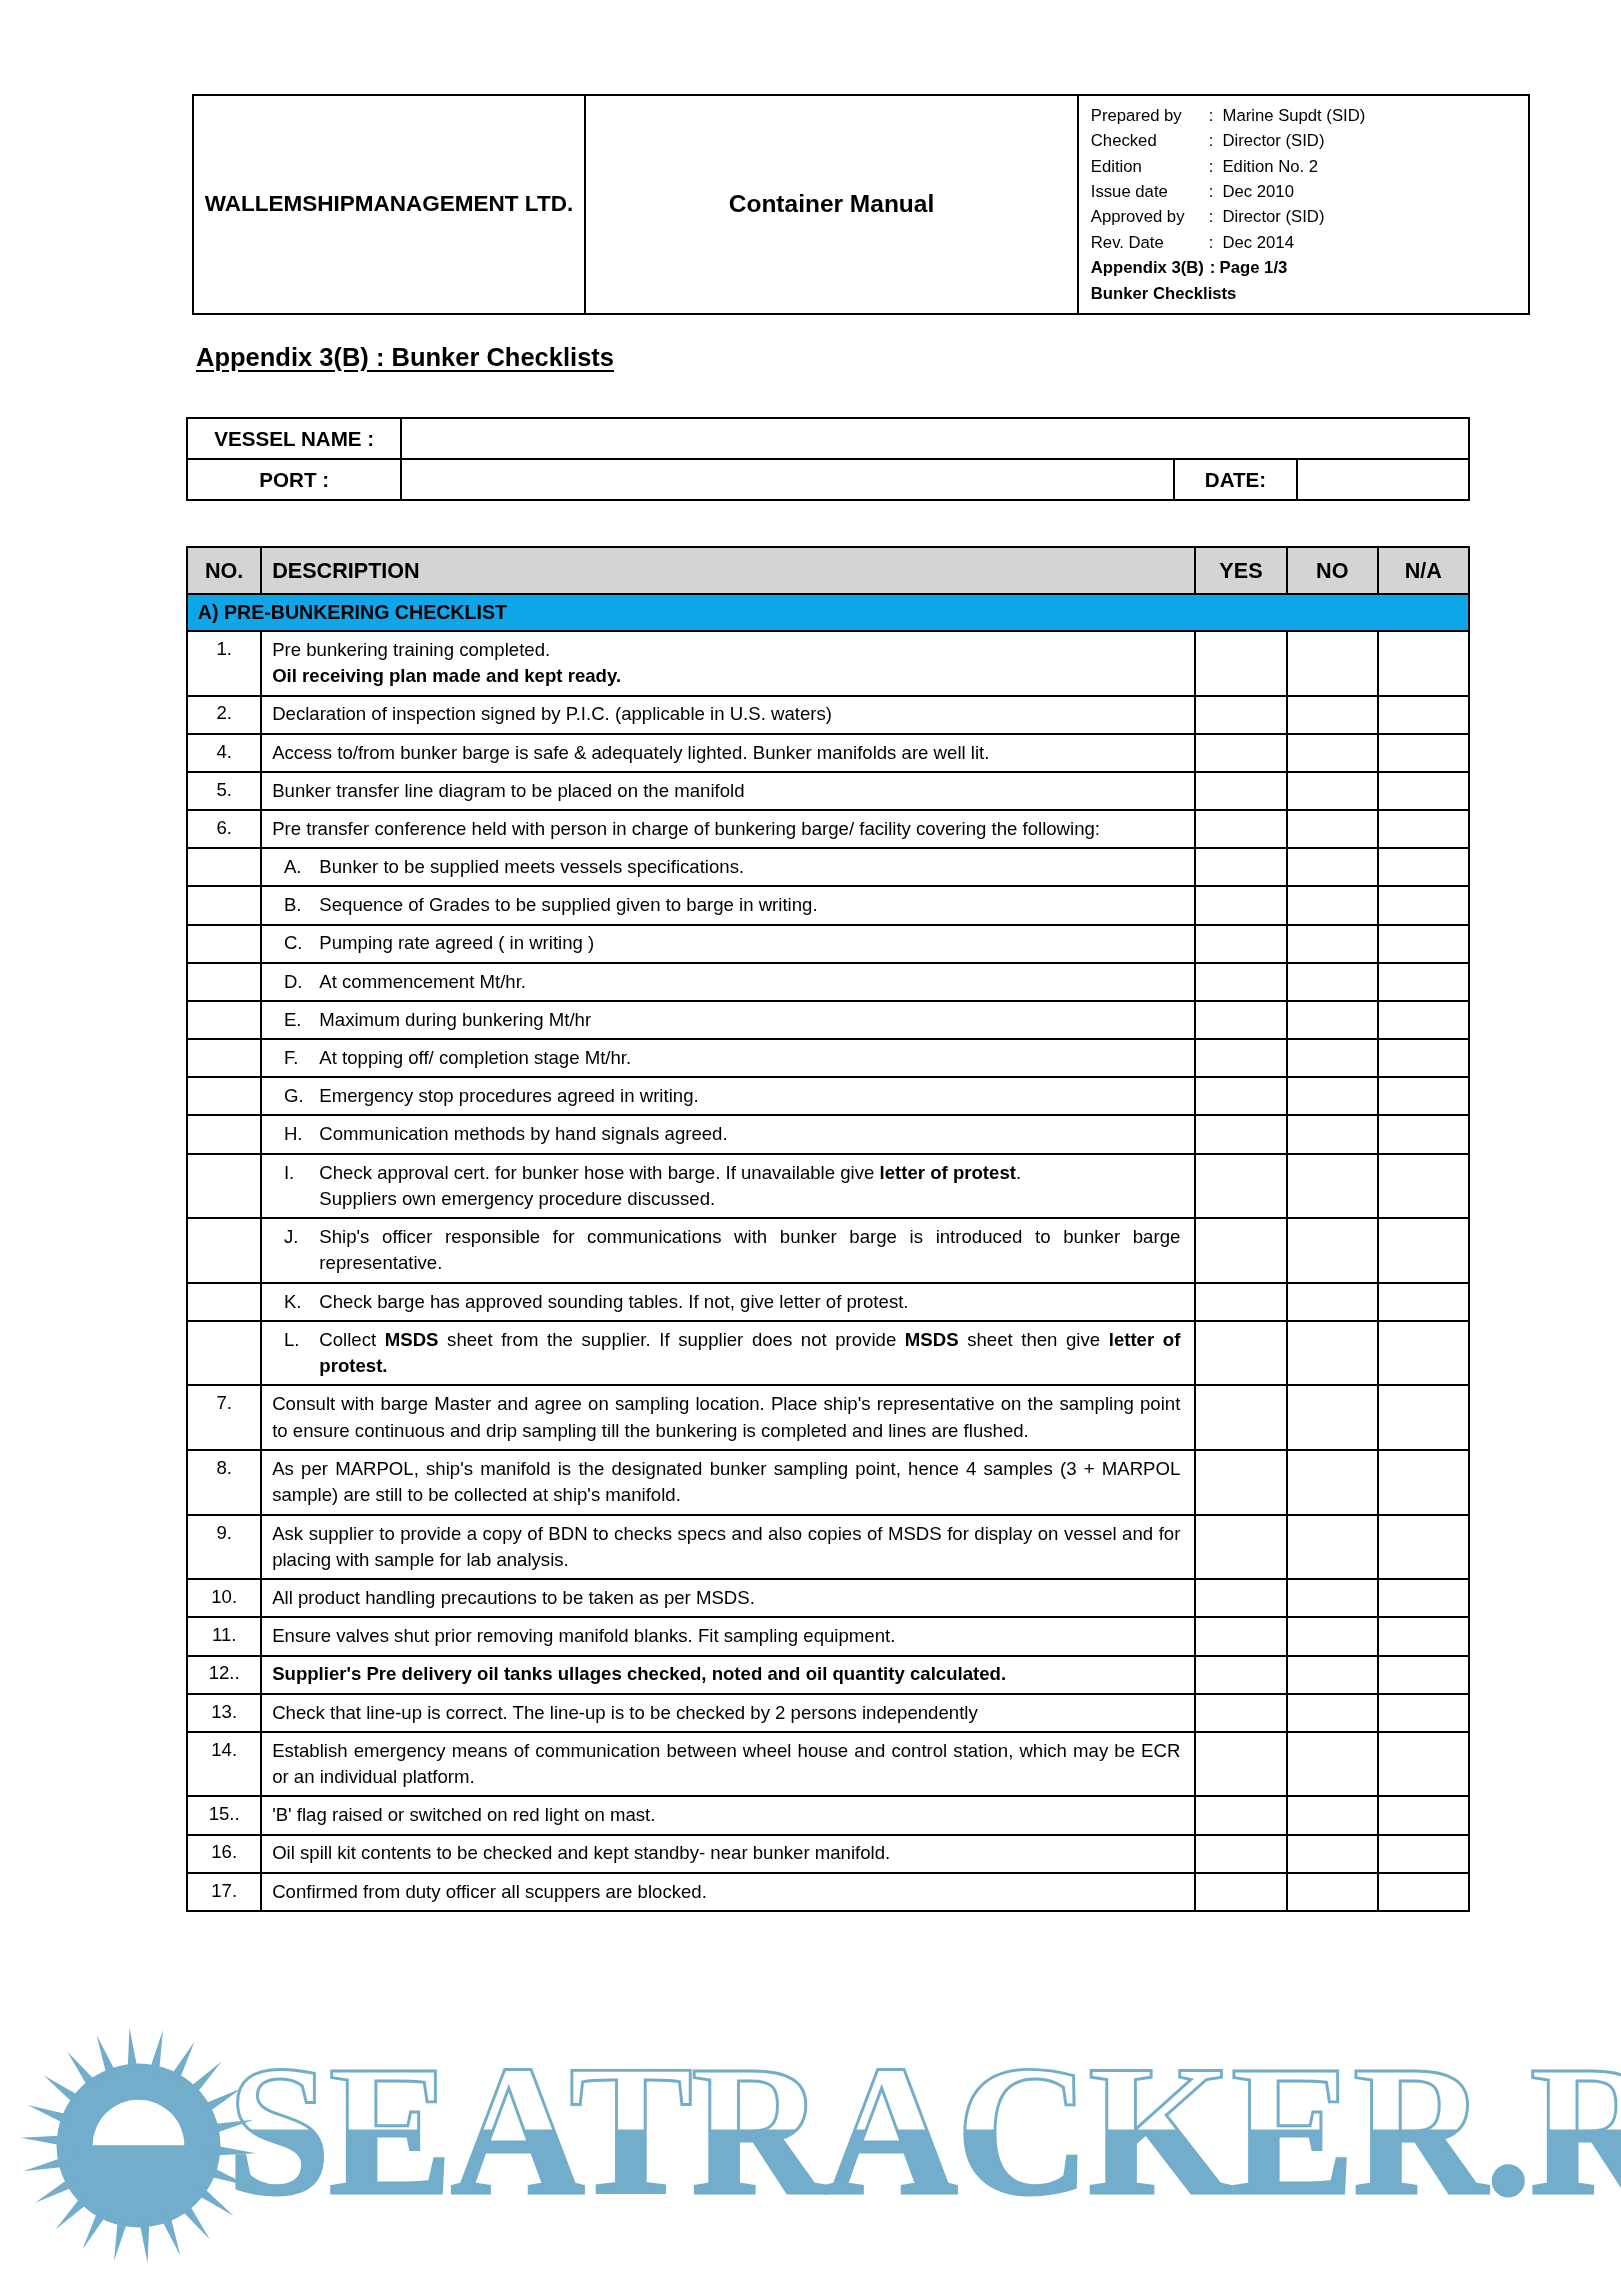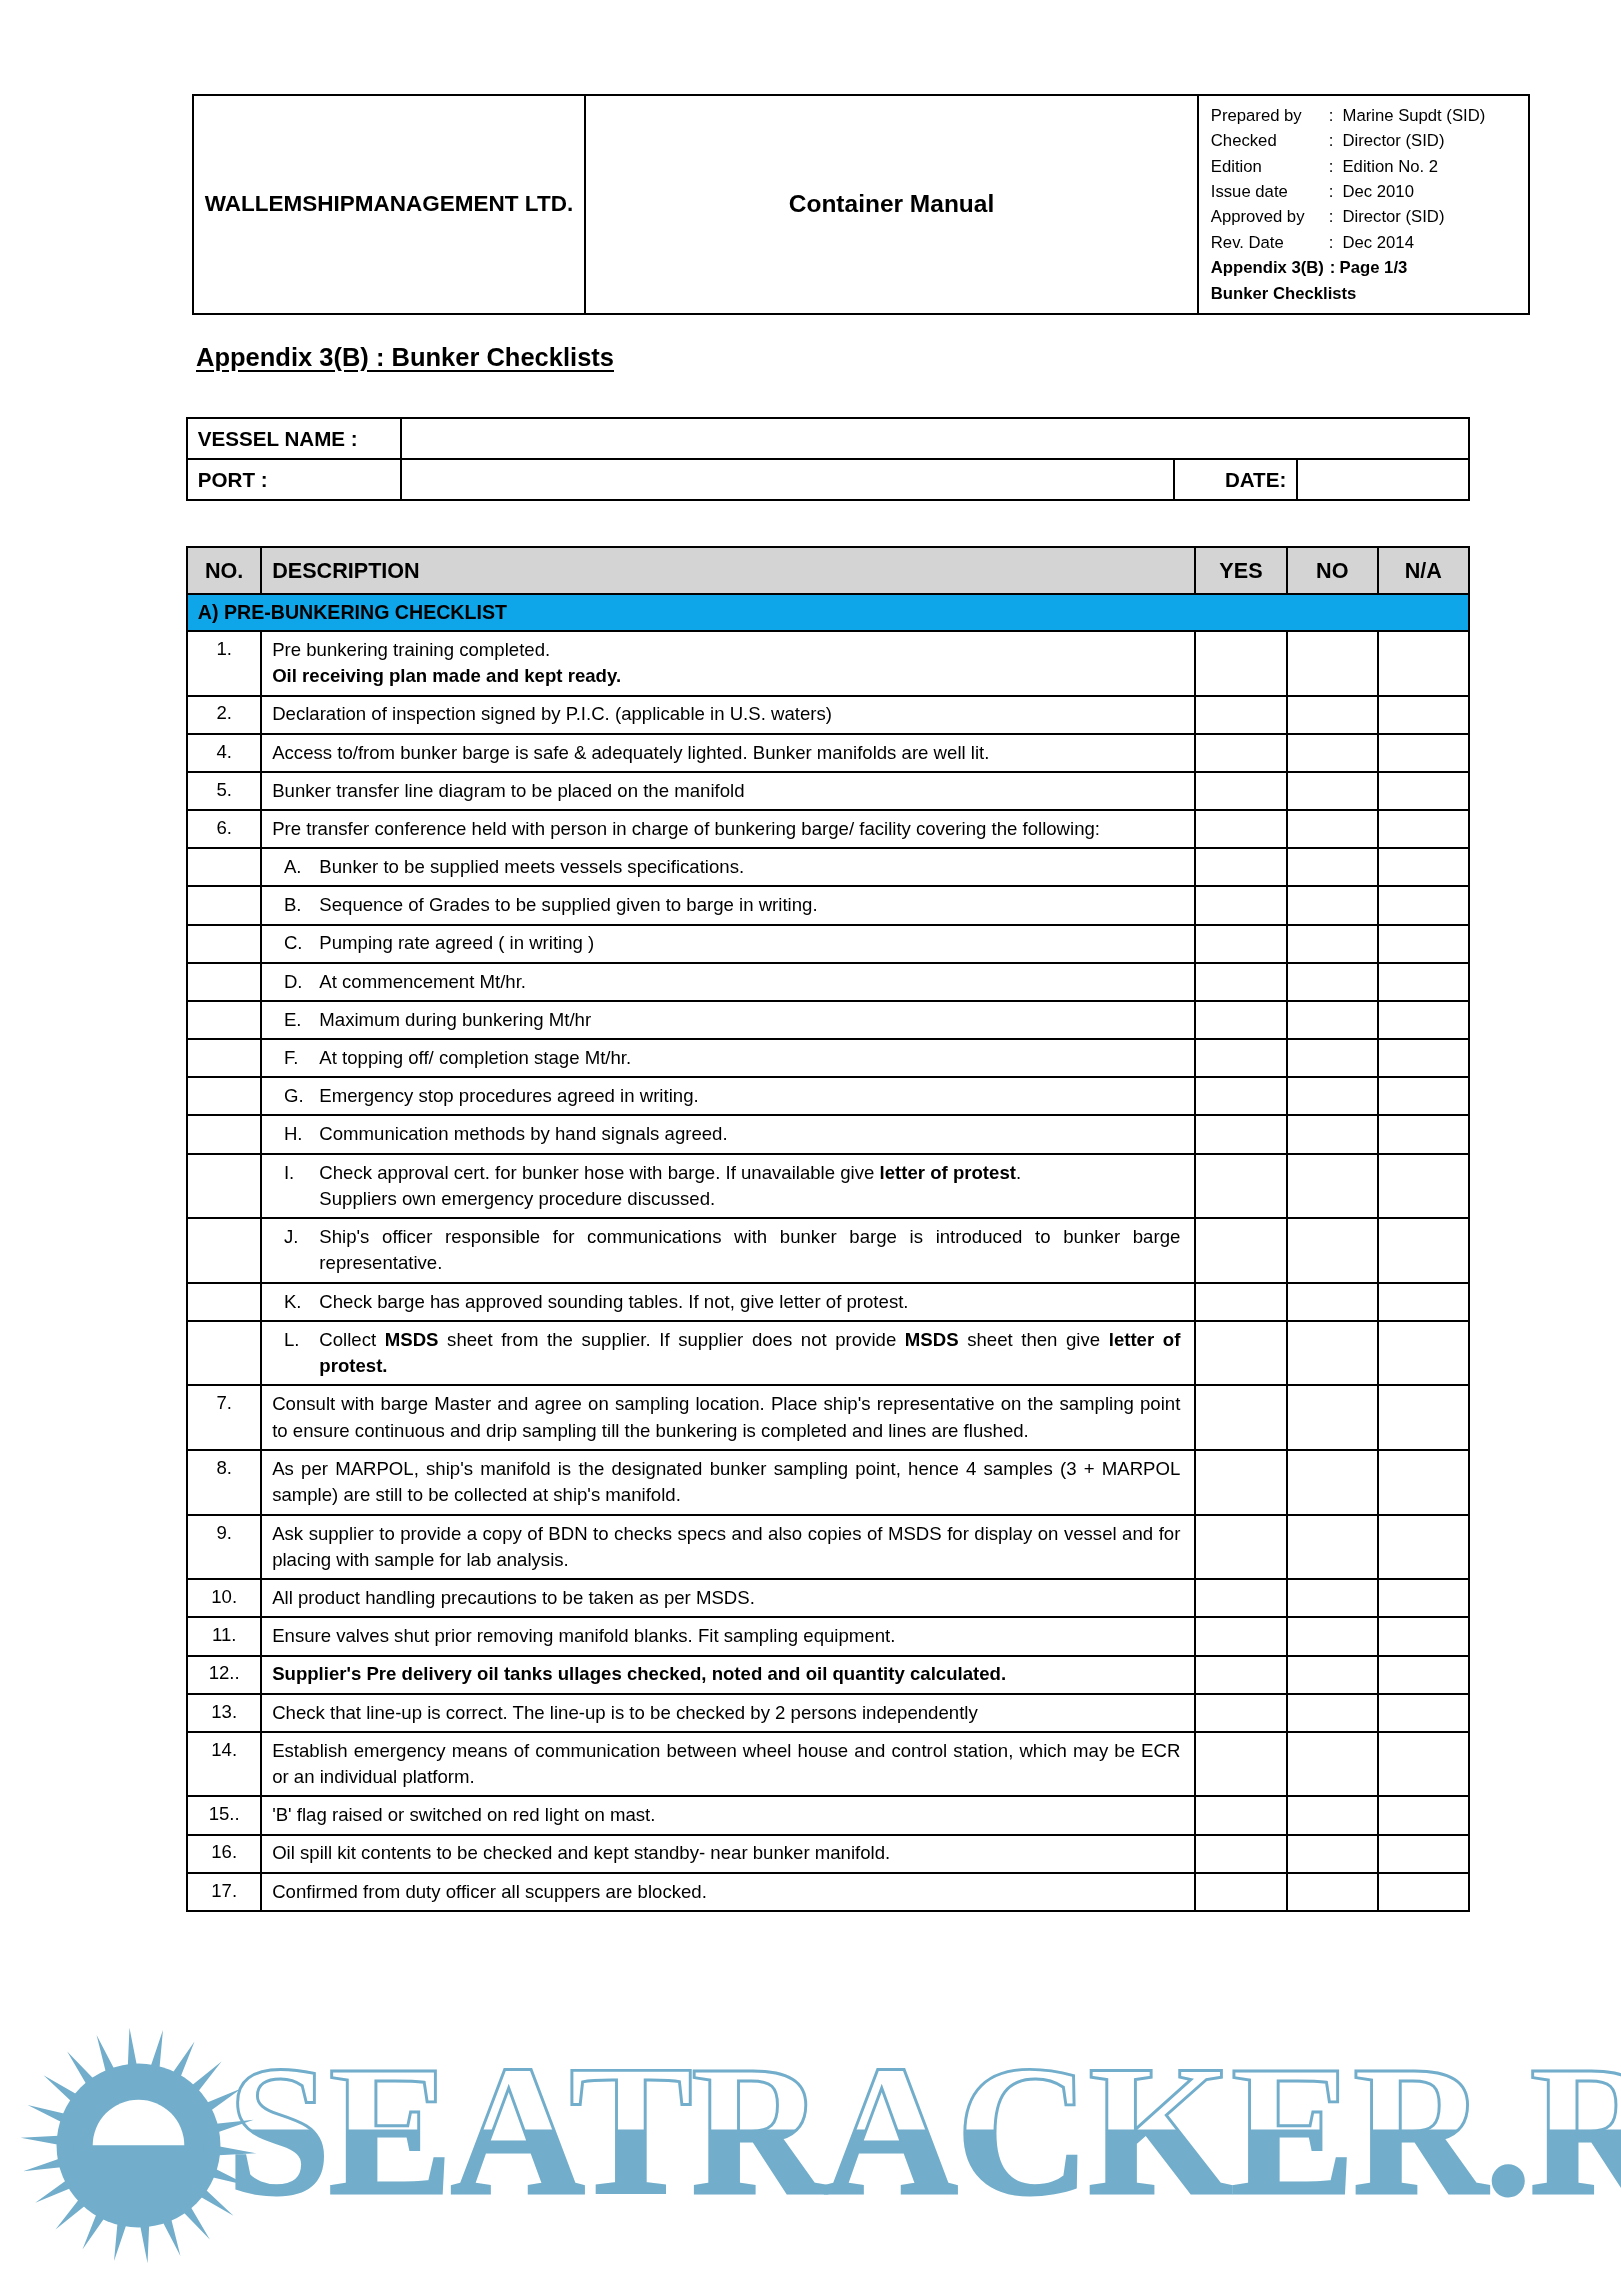--- a/index.html
+++ b/index.html
@@ -46,21 +46,21 @@
     width: 392px;
     border-right: 2.9px solid #000;
     flex-direction: row;
     text-align: center;
     font-weight: bold;
     font-size: 22.5px;
     line-height: 1.35;
     min-height: 196px;
   }
   .dh-title {
-    width: 613px;
+    width: 493px;
     border-right: 2.9px solid #000;
     font-weight: bold;
     font-size: 24.5px;
   }
   .dh-meta {
     flex: 1;
     display: block;
     padding: 6.9px 0 6.9px 11.8px;
     font-size: 16.7px;
     line-height: 1.52;
@@ -97,20 +97,21 @@
     border-collapse: collapse;
     background: #fff;
   }
   .form-table td {
     border: 2px solid #000;
     height: 41px;
     padding: 2px 9.8px;
     font-size: 20.6px;
     font-weight: bold;
     box-sizing: border-box;
+    text-align: center;
   }
   .ft-label  { width: 225px; }
   .ft-blank1 { width: 843px; }
   .ft-date-label { width: 127px; text-align: right; padding-right: 13.7px; }
   .ft-date-blank { width: 186px; }
 
   
   .cl-table {
     position: absolute;
     left: 186px;

